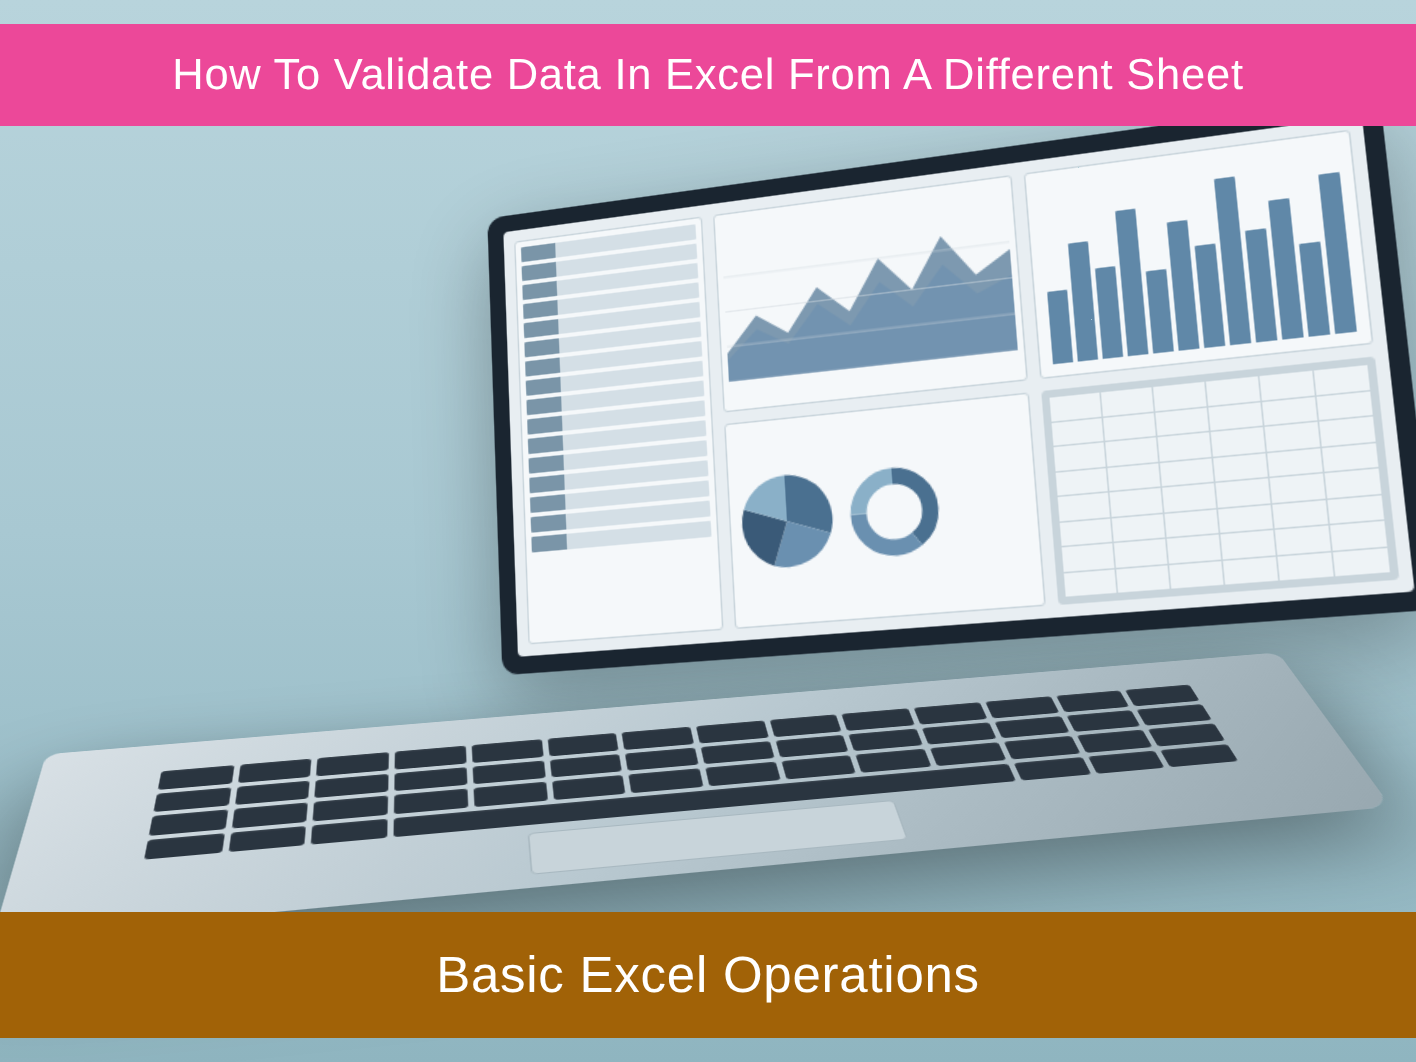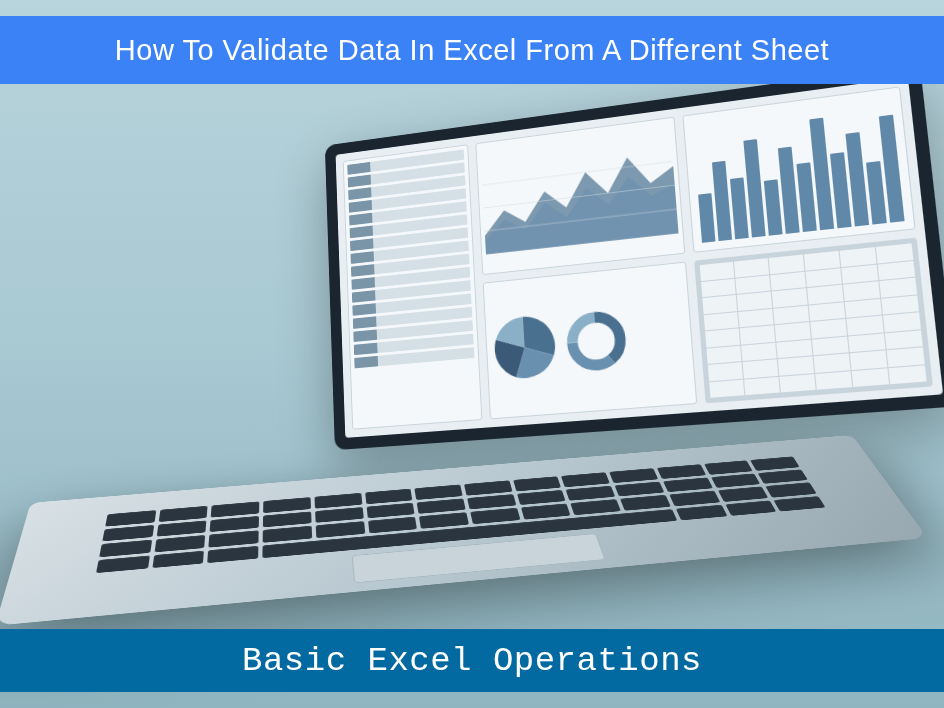--- a/index.html
+++ b/index.html
@@ -14,44 +14,43 @@
       position: relative;
       overflow: hidden;
       background: linear-gradient(180deg, #b8d4dc 0%, #a8c8d2 50%, #8fb5c0 100%);
     }
     .header-banner {
       position: absolute;
       top: 16px;
       left: 0;
       right: 0;
       height: 68px;
-      background: #3b82f6;
+      background: #ec4899;
       display: flex;
       align-items: center;
       justify-content: center;
       z-index: 10;
     }
     .header-title {
       color: #ffffff;
       font-size: 29px;
       font-weight: 400;
       letter-spacing: 0.5px;
     }
     .footer-banner {
       position: absolute;
       bottom: 16px;
       left: 0;
       right: 0;
-      height: 63px;
-      background: #0369a1;
+      height: 84px;
+      background: #a16207;
       display: flex;
       align-items: center;
       justify-content: center;
       z-index: 10;
-      font-family: Liberation Mono, monospace;
     }
     .footer-title {
       color: #ffffff;
       font-size: 34px;
       font-weight: 400;
       letter-spacing: 0.5px;
     }
     .laptop-container {
       position: absolute;
       top: 90px;

